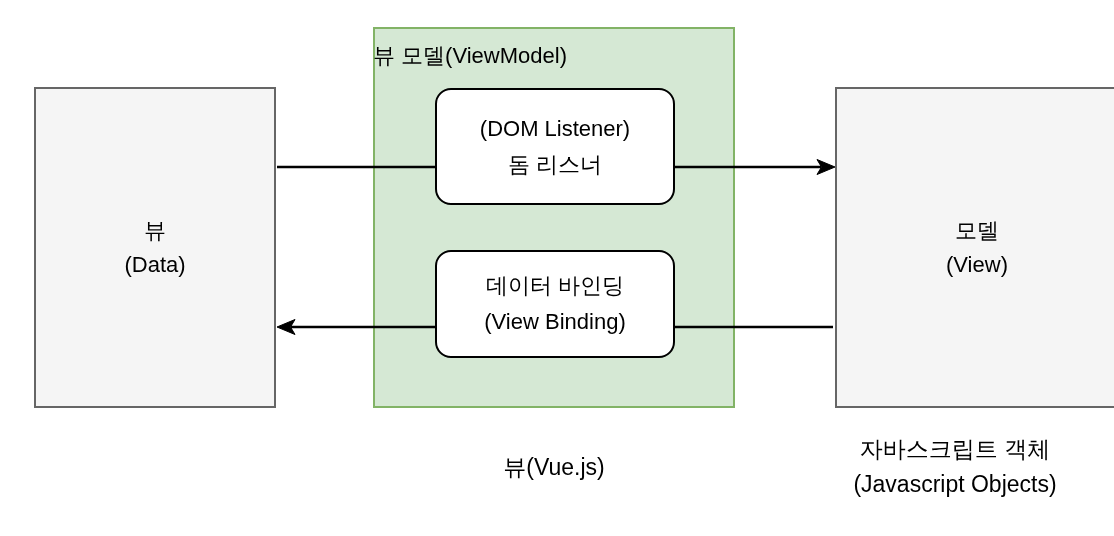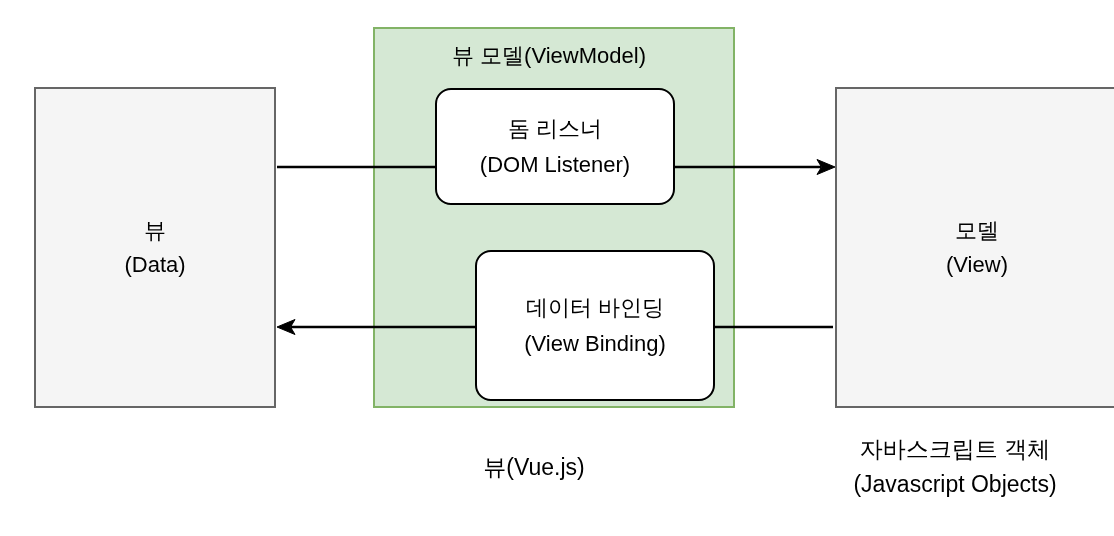--- a/index.html
+++ b/index.html
@@ -32,21 +32,21 @@
   }
   .green-box {
     background: var(--green-fill, #d5e8d4);
     border: 2px solid var(--green-border, #82b366);
     z-index: 1;
   }
   .vm-title {
     left: 373px;
     top: 41px;
     width: 352px;
-    text-align: center;
+    text-align: left;
     font-size: 22px;
     line-height: 30px;
     z-index: 2;
   }
   .rounded-box {
     background: #ffffff;
     border: 2px solid #000000;
     border-radius: 16px;
     display: flex;
     flex-direction: column;
@@ -95,30 +95,30 @@
       <line x1="277" y1="167" x2="821" y2="167" stroke="#000000" stroke-width="2.5"></line>
       <path d="M 835 167 L 817 159.5 L 821.5 167 L 817 174.5 Z" fill="#000000" stroke="#000000" stroke-width="1"></path>
     </g>
     <g>
       <line x1="833" y1="327" x2="291" y2="327" stroke="#000000" stroke-width="2.5"></line>
       <path d="M 277 327 L 295 319.5 L 290.5 327 L 295 334.5 Z" fill="#000000" stroke="#000000" stroke-width="1"></path>
     </g>
   </svg>
 
   <div class="abs rounded-box" style="left:435px; top:88px; width:240px; height:117px;">
+    <span>(DOM Listener)</span>
     <span>돔 리스너</span>
-    <span>(DOM Listener)</span>
   </div>
 
-  <div class="abs rounded-box" style="left:435px; top:250px; width:240px; height:151px;margin-left:40px;">
+  <div class="abs rounded-box" style="left:435px; top:250px; width:240px; height:108px;">
     <span>데이터 바인딩</span>
     <span>(View Binding)</span>
   </div>
 
 
-  <div class="abs caption" style="left:353px; top:450px; width:362px;">뷰(Vue.js)</div>
+  <div class="abs caption" style="left:373px; top:450px; width:362px;">뷰(Vue.js)</div>
 
   <div class="abs caption" style="left:775px; top:432px; width:360px;">
     <span class="line2">자바스크립트 객체</span>
     <span class="line2">(Javascript Objects)</span>
   </div>
 
 </div>
 
 </body></html>

